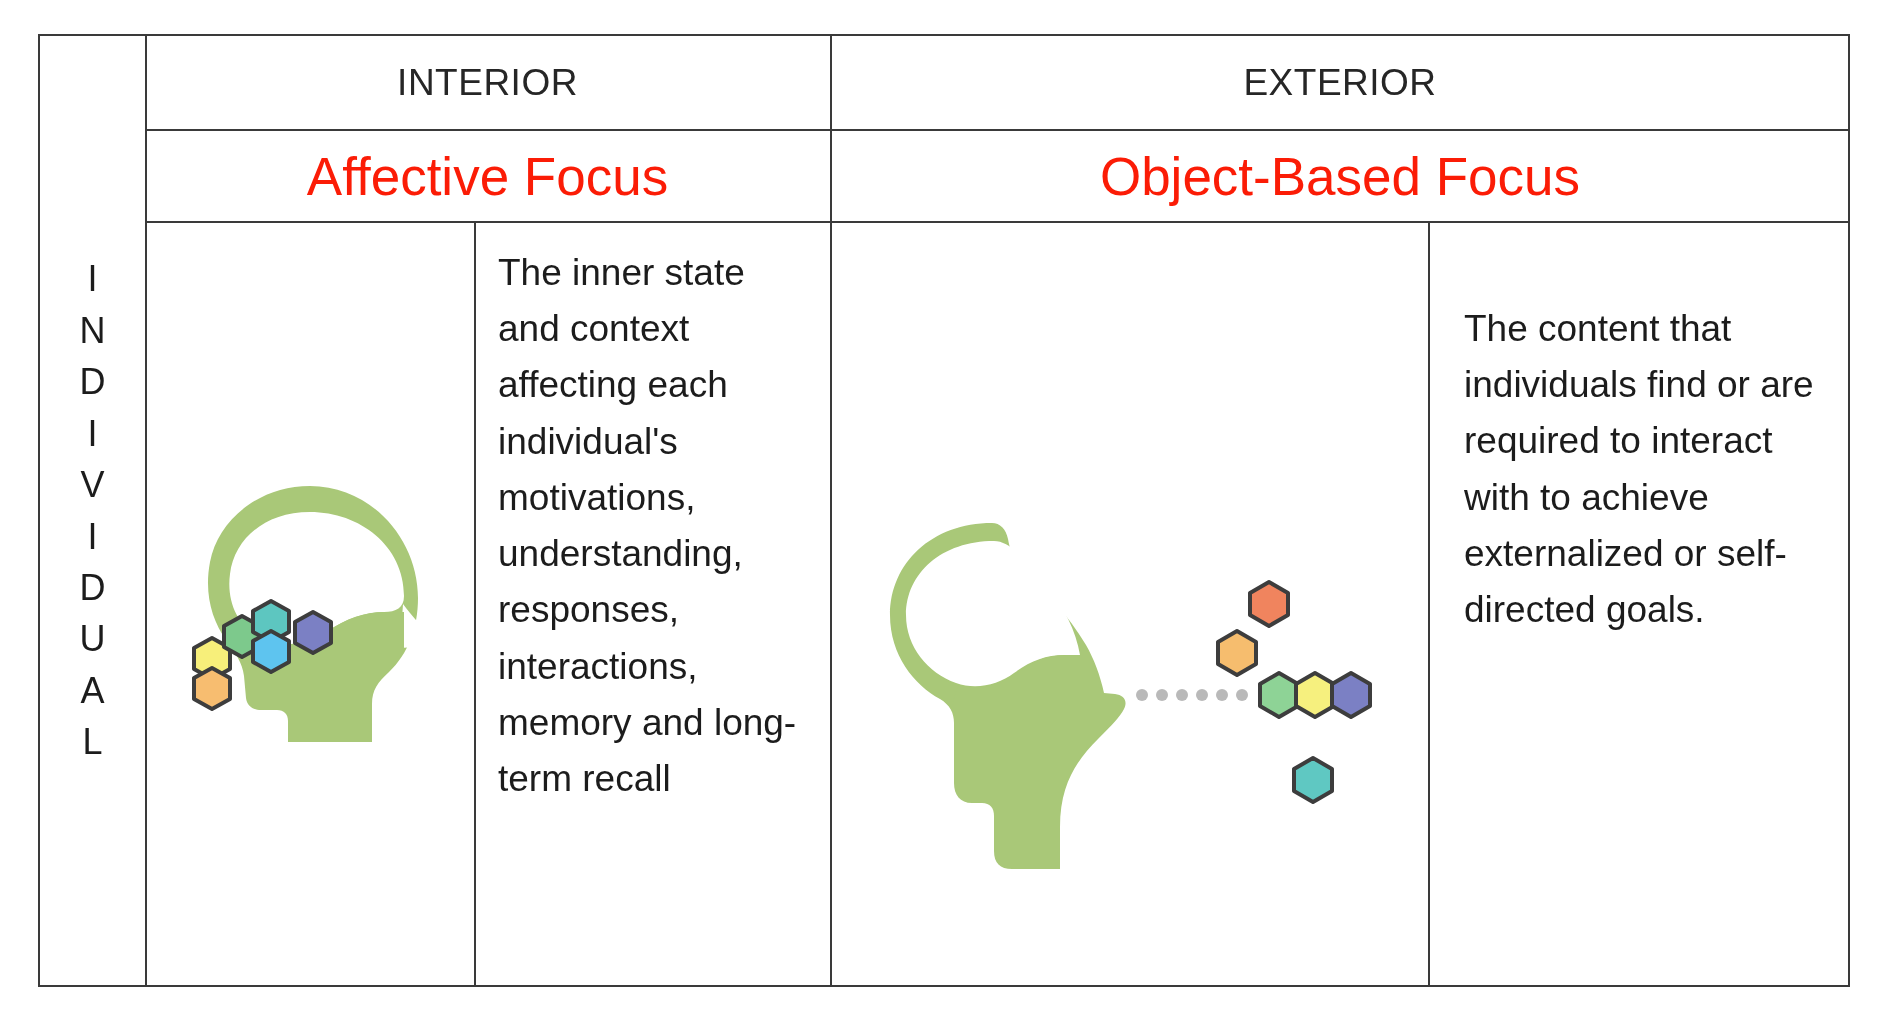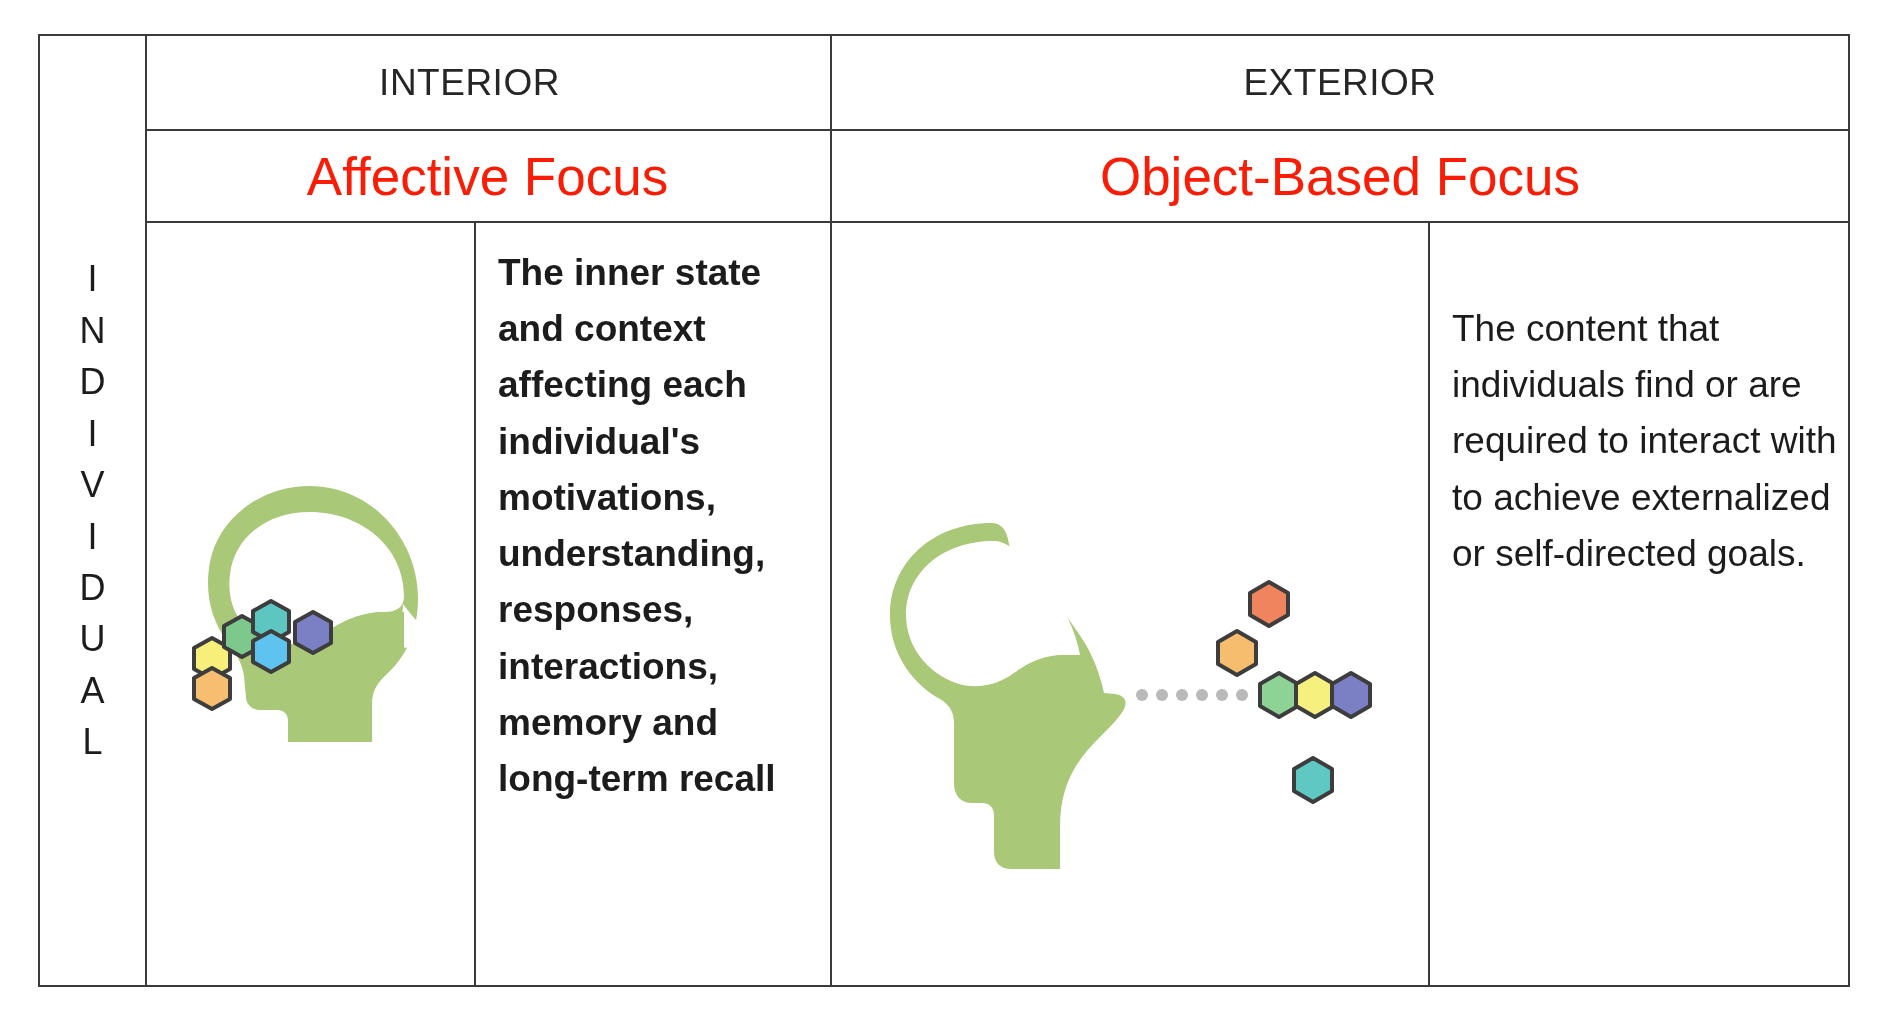--- a/index.html
+++ b/index.html
@@ -59,21 +59,21 @@
     top: 0;
     height: 93px;
     display: flex;
     align-items: center;
     justify-content: center;
     font-size: 37px;
     color: #262626;
     letter-spacing: 0.5px;
     font-weight: 400;
   }
-  .hdr-interior { left: 87px; width: 685px; }
+  .hdr-interior { left: 105px; width: 685px; }
   .hdr-exterior { left: 792px; width: 1016px; border-radius: 13px; }
 
   
   .focus-cell {
     position: absolute;
     top: 95px;
     height: 90px;
     display: flex;
     align-items: center;
     justify-content: center;
@@ -117,24 +117,24 @@
   .cell-exterior-txt { left: 1390px; width: 418px; }
 
   .desc {
     font-size: 37px;
     line-height: 1.52;
     color: #1c1c1c;
     white-space: pre-line;
   }
   .desc-interior {
     padding: 22px 16px 0 22px;
-    font-weight: bold;
   }
   .desc-exterior {
     padding: 78px 0 0 22px;
+    margin-left: 12px;
   }
 
   
   .fig-wrap {
     position: absolute;
     display: flex;
     align-items: center;
     justify-content: center;
   }
   .fig-interior { left: 0; top: 0; width: 329px; height: 762px; }

